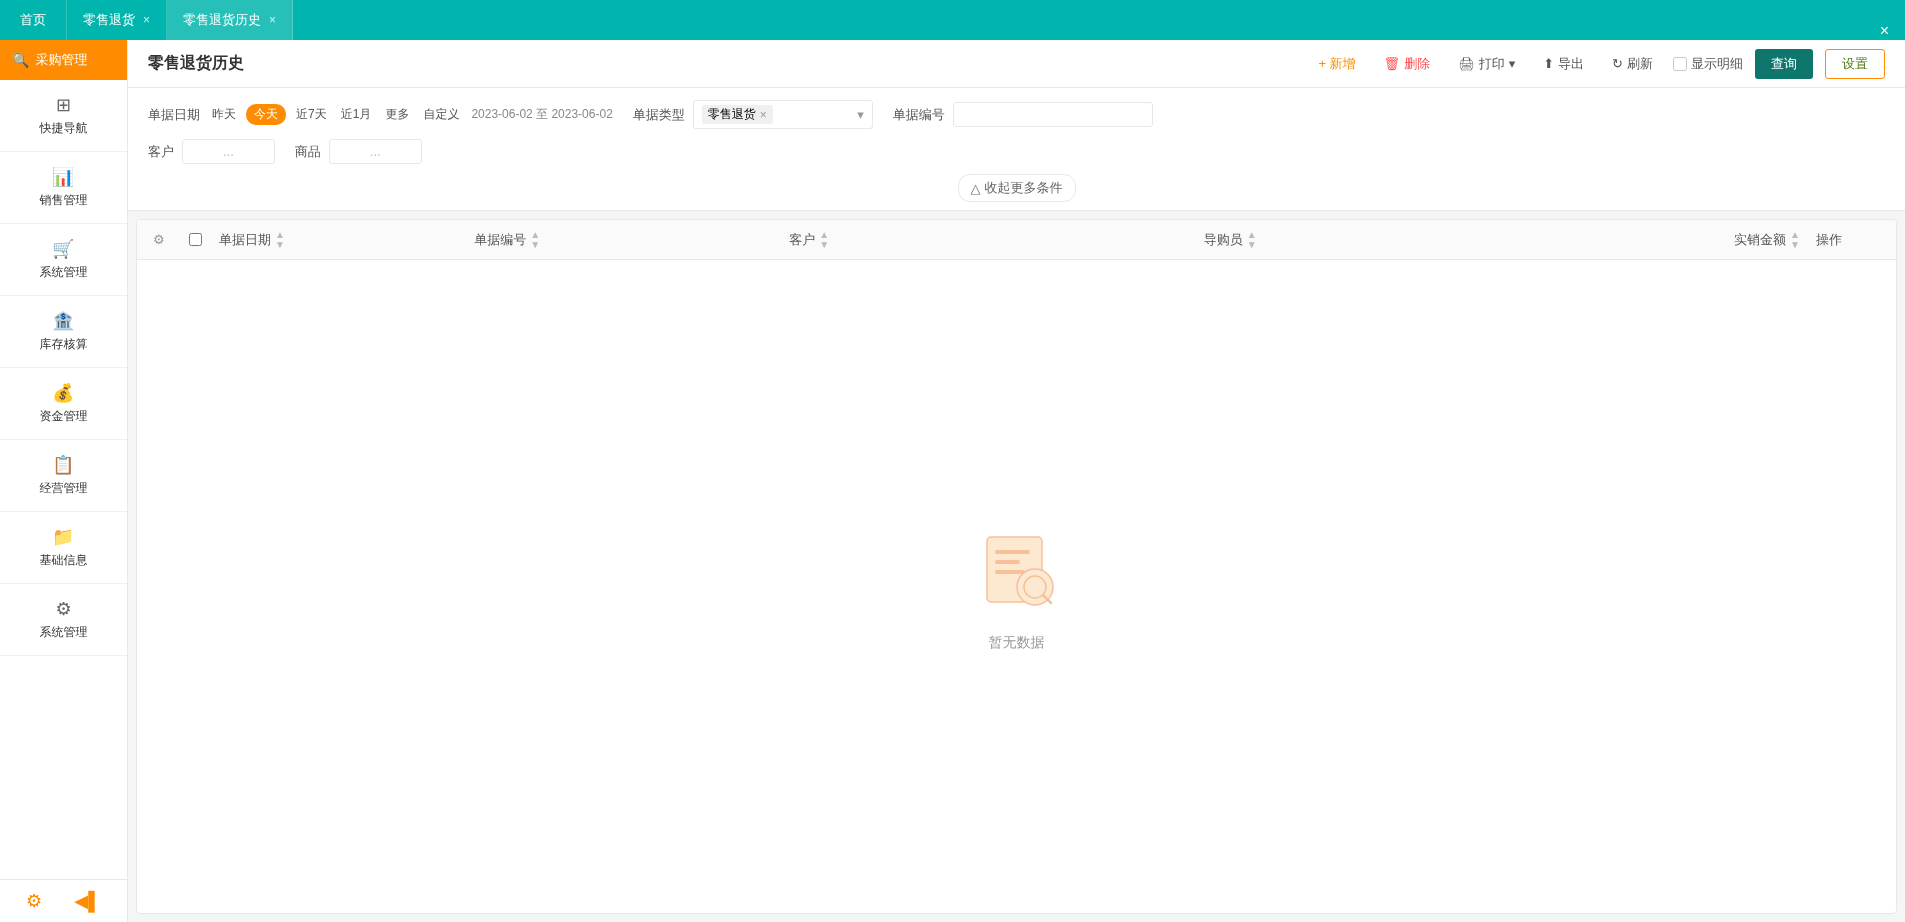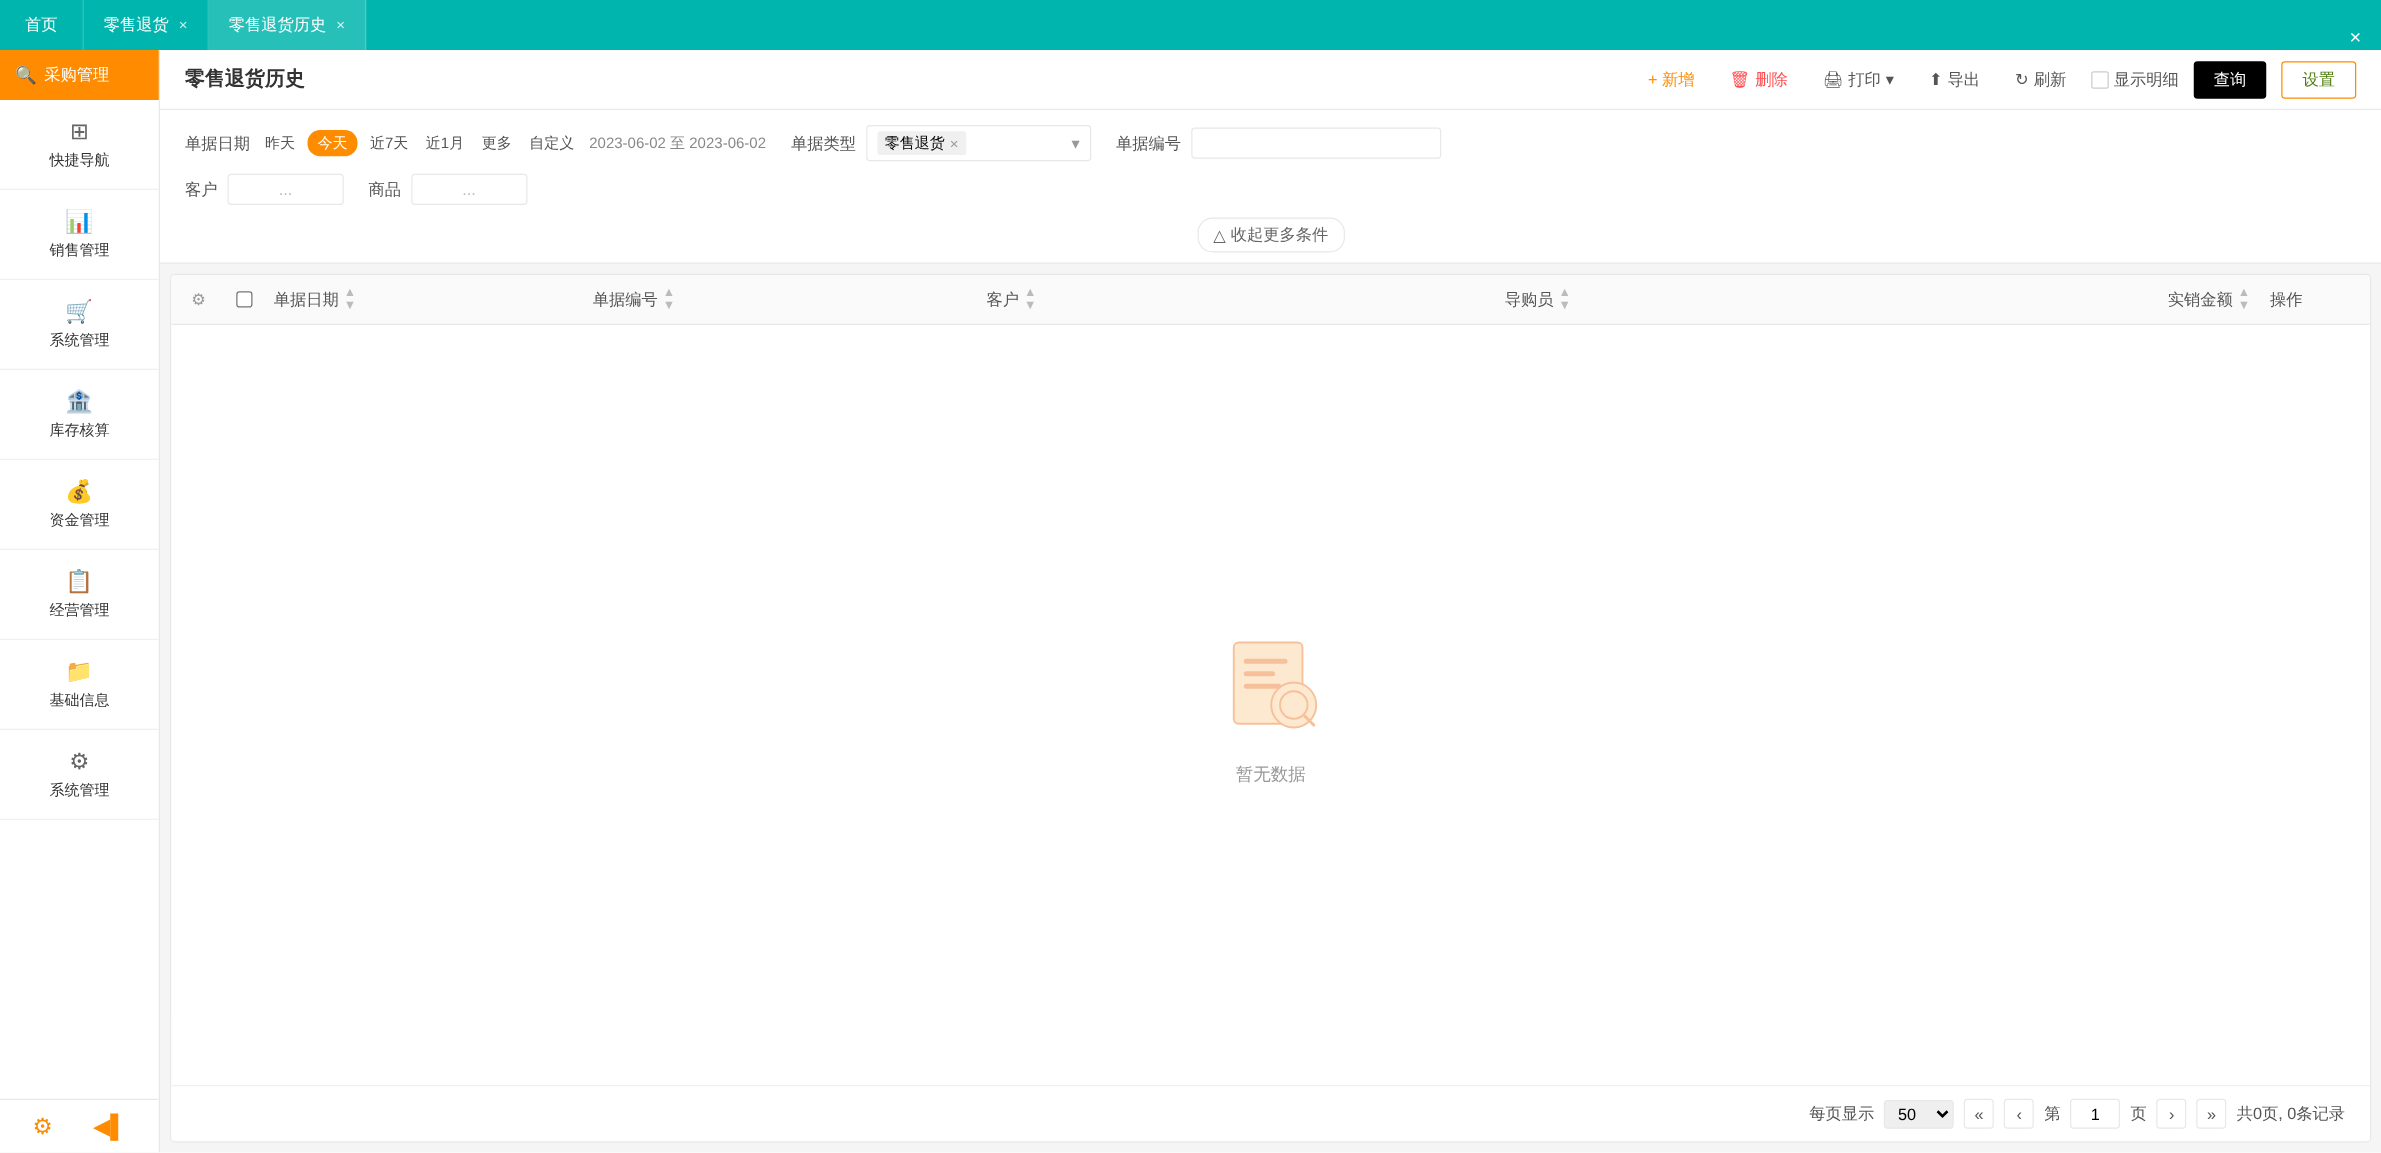--- a/index.html
+++ b/index.html
@@ -116,21 +116,21 @@
       display: flex; align-items: center; gap: 4px;
       font-size: 13px; color: #555; cursor: pointer;
       padding: 4px 8px;
       border-radius: 3px;
     }
     .btn-new {
       color: #ff8c00;
     }
     .btn-delete { color: #ff4d4f; }
     .btn-query {
-      background: #000000;
+      background: #0f766e;
       color: #fff;
       border: none;
       padding: 6px 16px;
       border-radius: 3px;
       cursor: pointer;
       font-size: 13px;
     }
     .btn-setting {
       background: #fff;
       color: #4d7c0f;
@@ -476,31 +476,15 @@
           <rect x="28" y="28" width="35" height="4" rx="2" fill="#f5c09a"></rect>
           <rect x="28" y="38" width="25" height="4" rx="2" fill="#f5c09a"></rect>
           <rect x="28" y="48" width="30" height="4" rx="2" fill="#f5c09a"></rect>
           <circle cx="68" cy="65" r="18" fill="#fde8d0" stroke="#f5c09a" stroke-width="1.5"></circle>
           <circle cx="68" cy="65" r="11" fill="none" stroke="#f5c09a" stroke-width="1.5"></circle>
           <line x1="77" y1="74" x2="84" y2="81" stroke="#f5c09a" stroke-width="2.5" stroke-linecap="round"></line>
         </svg>
         <span>暂无数据</span>
       </div>
 
-      <div class="pagination">
-        <span>每页显示</span>
-        <select class="page-size-select">
-          <option value="50">50</option>
-          <option value="100">100</option>
-          <option value="200">200</option>
-        </select>
-        <div class="page-btn">«</div>
-        <div class="page-btn">‹</div>
-        <span>第</span>
-        <input class="page-input" type="text" value="1" style="">
-        <span>页</span>
-        <div class="page-btn">›</div>
-        <div class="page-btn">»</div>
-        <span>共0页, 0条记录</span>
-      </div>
     </div>
   </div>
 </div>
 
 </body></html>

